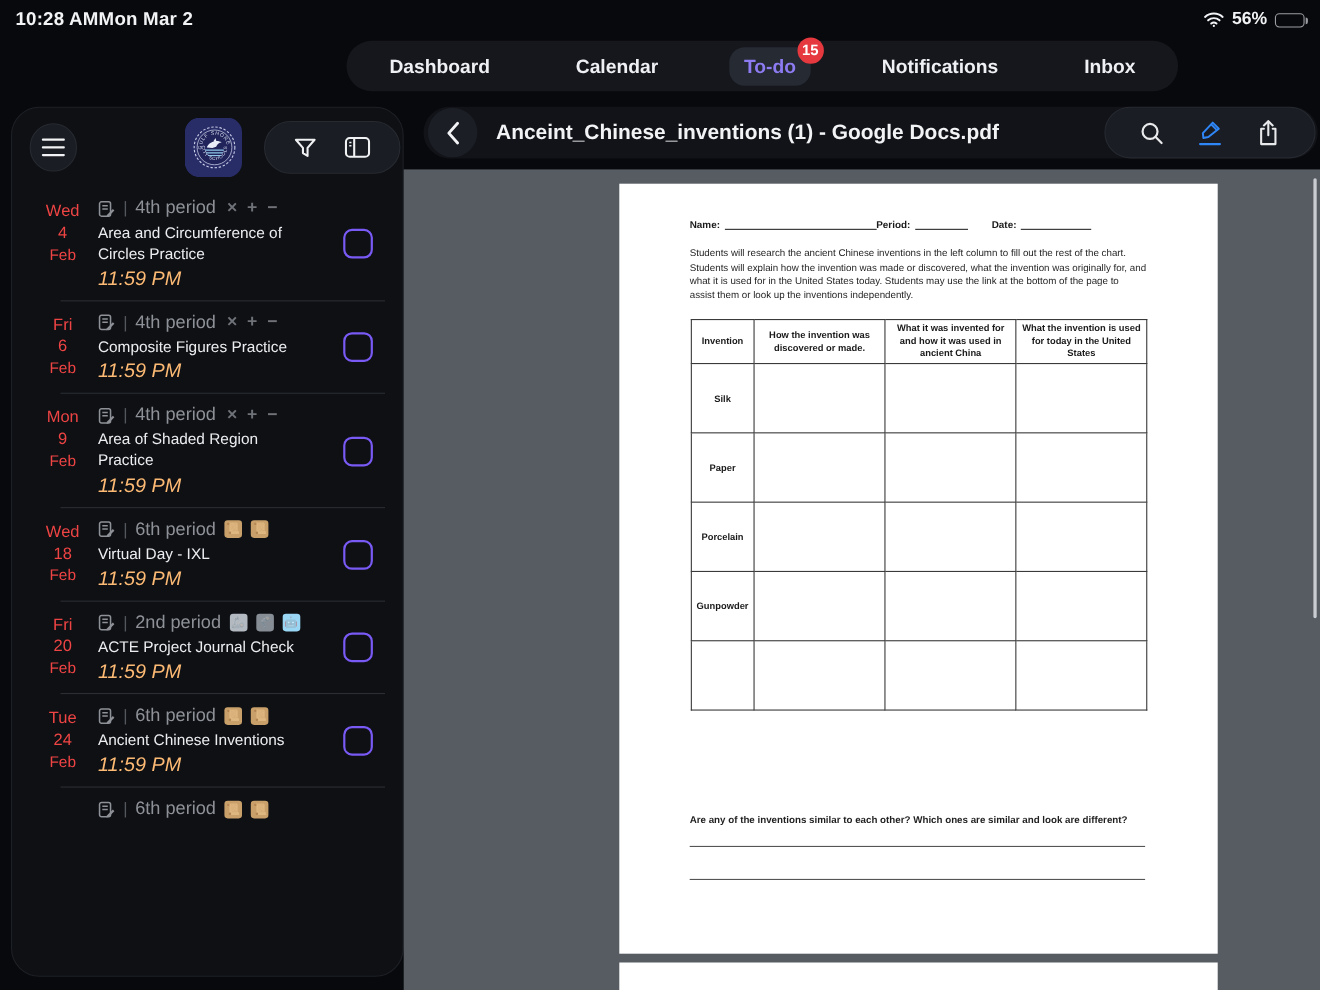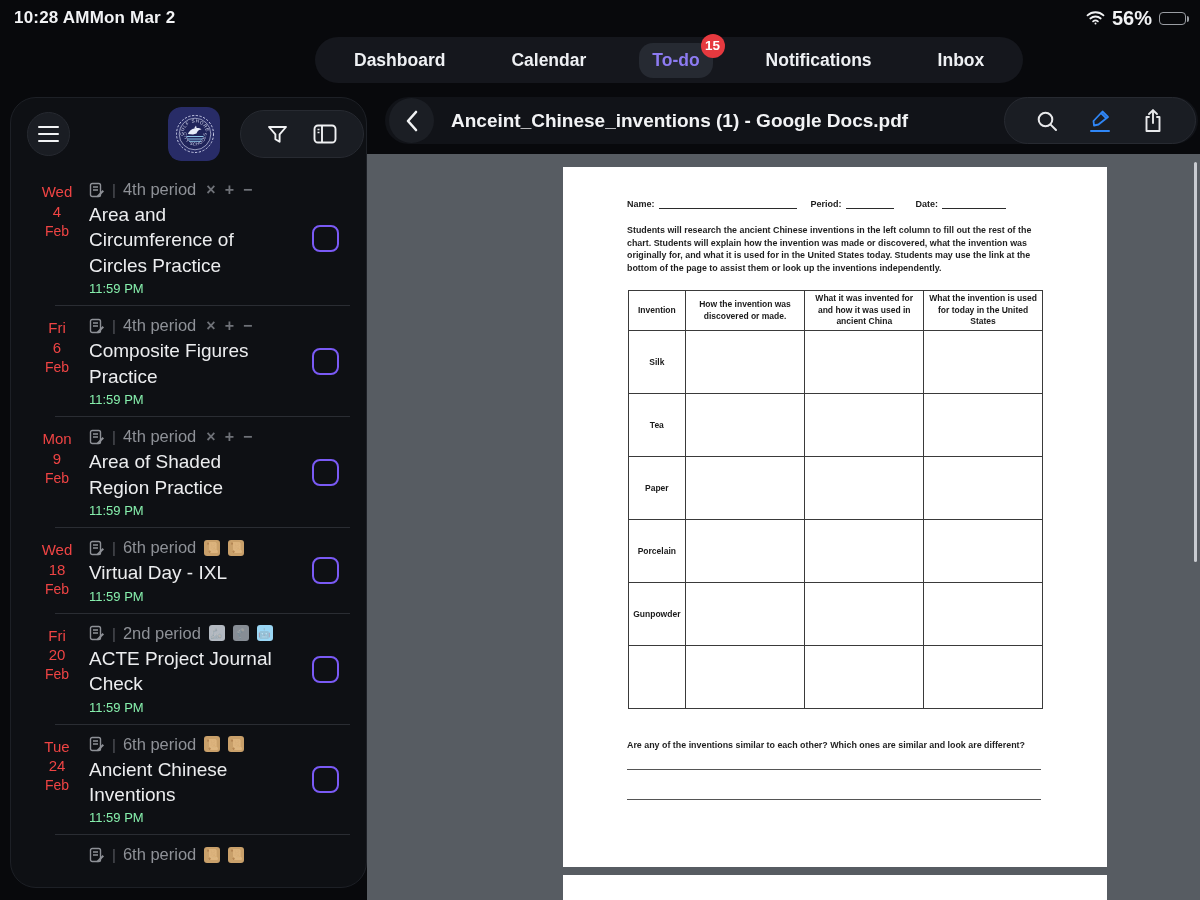--- a/index.html
+++ b/index.html
@@ -2,28 +2,28 @@
 <html><head>
 <meta charset="utf-8">
 <style>
   * { margin:0; padding:0; box-sizing:border-box; }
   html,body { width:1200px; height:900px; overflow:hidden; }
   body { background:#08090c; font-family:"Liberation Sans", sans-serif; color:#f2f3f5; position:relative; }
 
   
   .status-bar { position:absolute; left:0; top:0; width:1200px; height:36px; display:flex; align-items:center; justify-content:space-between; padding:0 14px; }
   .sb-left { display:flex; font-size:17px; font-weight:700; letter-spacing:.2px; }
-  .sb-right { display:flex; align-items:center; gap:7px; font-size:20px; font-weight:700; }
+  .sb-right { display:flex; align-items:center; gap:7px; font-size:16px; font-weight:700; }
   .wifi-icon svg { display:block; }
   .battery { width:27px; height:13px; border:1px solid #9a9da3; border-radius:4px; position:relative; padding:1.5px; }
   .battery .fill { height:100%; width:58%; background:#f7ce17; border-radius:2px; }
   .battery .nub { position:absolute; right:-4px; top:3.5px; width:2.5px; height:6px; background:#9a9da3; border-radius:0 2px 2px 0; }
 
   
-  .top-nav { position:absolute; left:315px; top:37px; height:46px; background:#15171d; border-radius:23px; display:flex; align-items:center; padding:0 26px; gap:40px;justify-content:flex-end; }
+  .top-nav { position:absolute; left:315px; top:37px; height:46px; background:#15171d; border-radius:23px; display:flex; align-items:center; padding:0 26px; gap:52px;justify-content:flex-end; }
   .nav-tab { font-size:17.5px; font-weight:600; color:#eef0f3; padding:7px 13px; border-radius:14px; position:relative; cursor:default; white-space:nowrap; }
   .nav-tab.active { background:#262a32; color:#8d7bf2; }
   .nav-badge { position:absolute; top:-9px; right:-12px; min-width:24px; height:24px; border-radius:12px; background:#e6393f; color:#fff; font-size:13.5px; font-weight:700; display:flex; align-items:center; justify-content:center; padding:0 4px; }
 
   
   .sidebar { position:absolute; left:10px; top:97px; width:357px; height:791px; background:#0e1014; border:1px solid #1d2026; border-radius:26px; overflow:hidden; }
   .sidebar-header { display:flex; align-items:center; height:64px; padding:8px 2px 0 16px; }
   .circle-btn { width:44px; height:44px; border-radius:22px; background:#1a1d23; border:1px solid #272a31; display:flex; align-items:center; justify-content:center; }
   .hamburger { display:flex; flex-direction:column; gap:4.5px; }
   .hamburger i { display:block; width:21px; height:2.6px; background:#f2f3f5; border-radius:2px; }
@@ -31,22 +31,22 @@
   .tools-pill { margin-left:20px; width:128px; height:48px; background:#1a1d23; border:1px solid #272a31; border-radius:24px; display:flex; align-items:center; justify-content:space-evenly; }
 
   
   .todo-list { padding-top:8px; }
   .todo-item { display:grid; grid-template-columns:64px 196px 1fr; padding:10px 0 10px 14px; position:relative; }
   .todo-item .divider { position:absolute; left:44px; right:16px; bottom:0; height:1px; background:#2a2d33; }
   .date-col { text-align:center; color:#ef4444; font-size:15px; line-height:1.32; padding-top:2px; }
   .meta-row { display:flex; align-items:center; gap:6px; color:#8e9197; font-size:16.5px; margin-bottom:3px; }
   .meta-sep { color:#54575d; font-size:15px; margin:0 1px; }
   .meta-actions { display:flex; gap:9px; margin-left:4px; color:#6f7278; font-weight:700; font-size:16px; }
-  .item-title { color:#ecedef; font-size:19px; line-height:1.34; font-weight:400; }
-  .item-time { color:#86efac; font-size:13px; margin-top:3px; }
+  .item-title { color:#ecedef; font-size:14px; line-height:1.34; font-weight:400; }
+  .item-time { color:#fdba74; font-size:18px; margin-top:3px;font-style:italic; }
   .check-col { display:flex; align-items:center; justify-content:center; }
   .checkbox { width:27px; height:27px; border:2.5px solid #7a5af5; border-radius:8px; background:transparent; }
   .emoji { display:inline-flex; width:16px; height:16px; border-radius:3px; align-items:center; justify-content:center; font-size:10px; color:rgba(0,0,0,.4); margin-left:2px; }
   .e-scroll { background:#c9a06a; }
   .e-arm { background:#b3b9c1; }
   .e-leg { background:#878d95; }
   .e-robot { background:#9ad7f5; }
 
   
   .viewer-titlebar { position:absolute; left:385px; top:97px; width:813px; height:47px; background:#111318; border-radius:24px; }
@@ -58,21 +58,21 @@
 
   
   .viewer-area { position:absolute; left:367px; top:154px; width:833px; height:746px; background:#575c62; }
   .pdf-page { position:absolute; left:196px; top:13px; width:544px; height:700px; background:#ffffff; color:#1a1a1a; }
   .pdf-page2 { position:absolute; left:196px; top:721px; width:544px; height:25px; background:#ffffff; }
   .v-scrollbar { position:absolute; right:3px; top:8px; width:3px; height:400px; background:#c9ccd1; border-radius:2px; }
 
   
   .ws-head { position:absolute; left:64px; top:32px; width:413px; display:flex; font-size:9px; font-weight:700; }
   .blank { border-bottom:1px solid #2b2b2b; height:10px; display:inline-block; }
-  .ws-intro { position:absolute; left:64px; top:57px; width:415px; font-size:8.9px; line-height:1.43; font-weight:700; color:#1f1f1f; text-align:left; }
+  .ws-intro { position:absolute; left:64px; top:57px; width:415px; font-size:8.9px; line-height:1.43; font-weight:400; color:#1f1f1f; text-align:left; }
   .ws-table { position:absolute; left:65px; top:123px; width:415px; border-collapse:collapse; table-layout:fixed; }
   .ws-table th, .ws-table td { border:1px solid #3a3a3a; font-size:8.5px; font-weight:700; text-align:center; vertical-align:middle; padding:2px; }
   .ws-table th { height:40px; line-height:1.35; }
   .ws-table td { height:63px; }
   .ws-question { position:absolute; left:64px; top:573px; width:416px; font-size:8.9px; font-weight:700; color:#1f1f1f; }
   .ws-line { position:absolute; left:64px; width:414px; height:1px; background:#555; }
 
   svg { display:block; }
 </style>
 </head>
@@ -377,21 +377,21 @@
     </div>
 
   </div>
 </div>
 
 <div class="viewer-area">
   <div class="pdf-page">
     <div class="ws-head">
       <span>Name:</span>
       <span class="blank" style="width:138px; margin-left:4px;"></span>
-      <span style="margin-left:14px;">Period:</span>
+      <span style="">Period:</span>
       <span class="blank" style="width:48px; margin-left:4px;"></span>
       <span style="margin-left:22px;">Date:</span>
       <span class="blank" style="width:64px; margin-left:4px;"></span>
     </div>
     <div class="ws-intro">Students will research the ancient Chinese inventions in the left column to fill out the rest of the chart. Students will explain how the invention was made or discovered, what the invention was originally for, and what it is used for in the United States today. Students may use the link at the bottom of the page to assist them or look up the inventions independently.</div>
     <table class="ws-table">
       <colgroup>
           <col style="width:13.7%">
           <col style="width:28.9%">
           <col style="width:28.7%">
@@ -404,26 +404,20 @@
         <th>What it was invented for and how it was used in ancient China</th>
         <th>What the invention is used for today in the United States</th>
       </tr>
       <tr>
             <td>Silk</td>
             <td></td>
             <td></td>
             <td></td>
           </tr>
       <tr>
-            <td>Tea</td>
-            <td></td>
-            <td></td>
-            <td></td>
-          </tr>
-      <tr>
             <td>Paper</td>
             <td></td>
             <td></td>
             <td></td>
           </tr>
       <tr>
             <td>Porcelain</td>
             <td></td>
             <td></td>
             <td></td>

